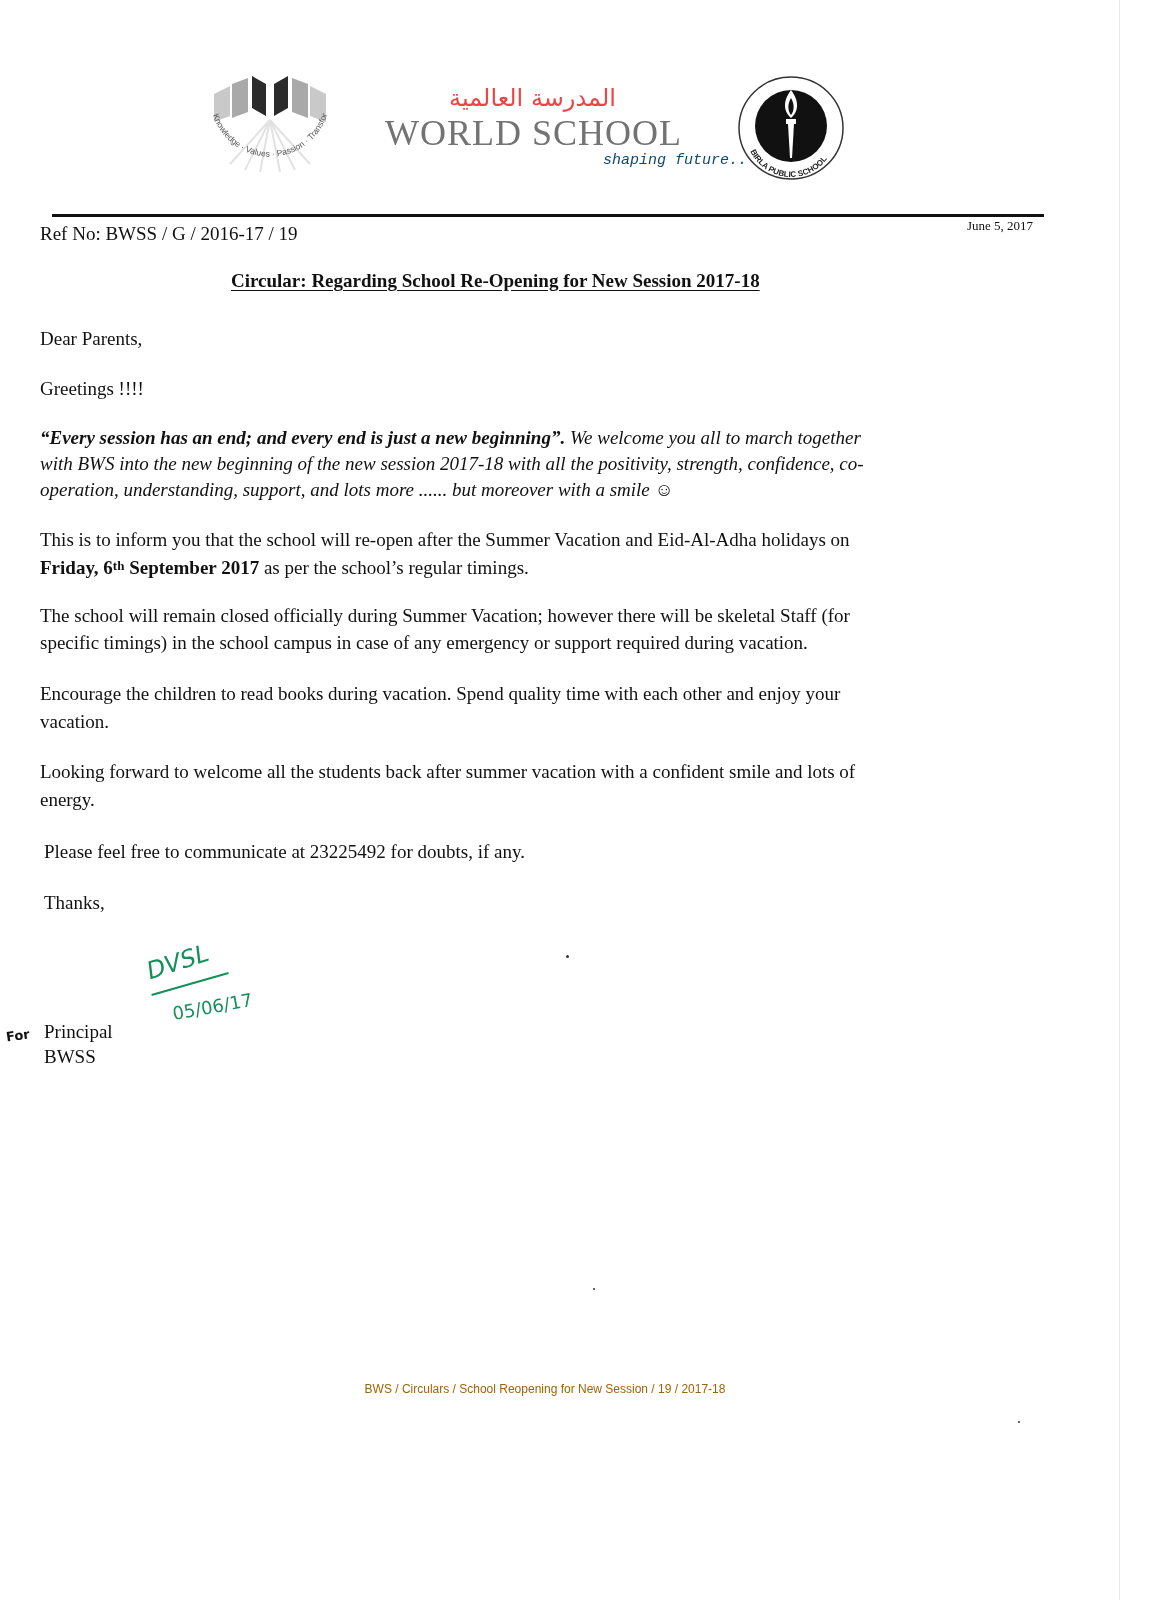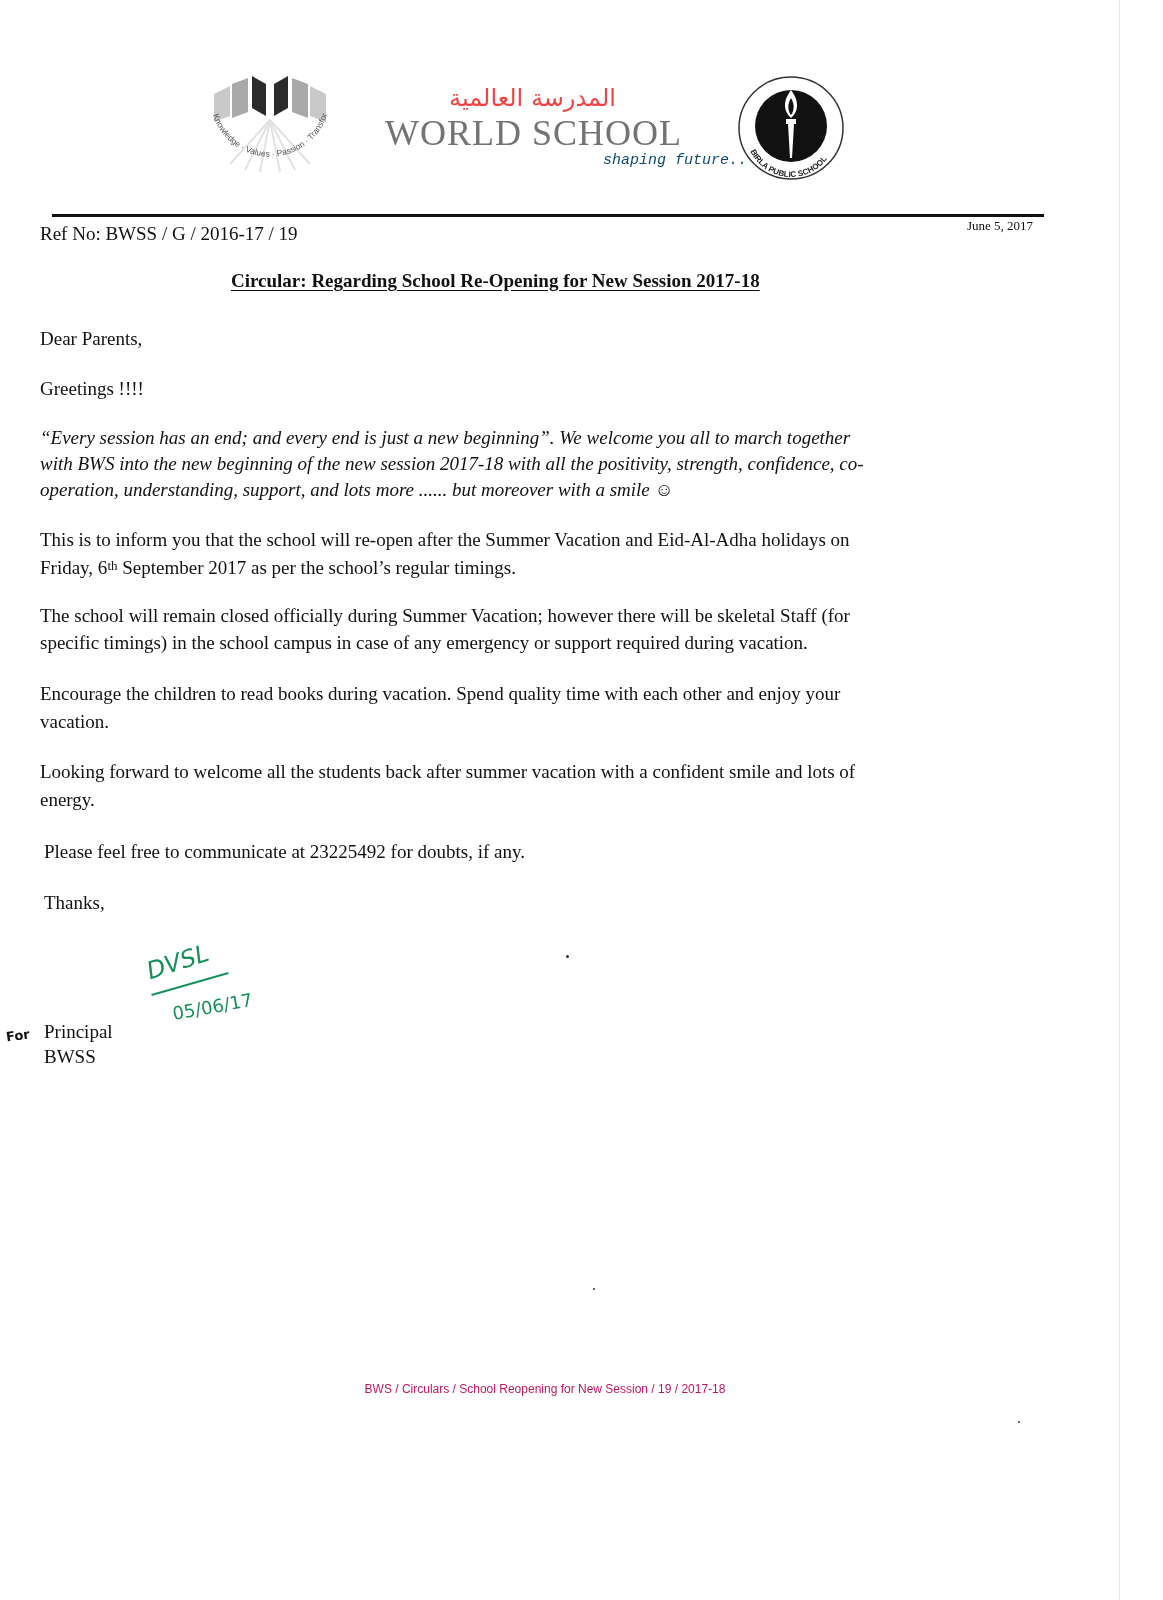--- a/index.html
+++ b/index.html
@@ -17,25 +17,25 @@
     .world { left: 385px; top: 112px; font-size: 36px; letter-spacing: 1px; color: #737373; }
     .tagline { left: 567px; top: 152px; font-size: 15px; font-style: italic; font-family: Liberation Mono, monospace; color: #0c4a6e; margin-left: 36px; }
     .rule { left: 52px; top: 214px; width: 992px; height: 3px; background: #111; }
 
     .ref { left: 40px; top: 223px; font-size: 19px; }
     .date { right: 130px; top: 218px; font-size: 13px; text-align: center; }
     .title { left: 231px; top: 270px; font-size: 19px; font-weight: bold; text-decoration: underline; text-underline-offset: 3px; }
 
     .line { position: absolute; left: 40px; font-size: 19px; white-space: nowrap; line-height: 26px; }
     .it { font-style: italic; }
-    .b { font-weight: normal; }
+    .b { font-weight: bold; }
     sup { font-size: 13px; vertical-align: top; position: relative; top: -2px; }
 
     .sig { color: #15905a; font-family: "DejaVu Sans", sans-serif; }
-    .footer { left: 0; width: 1090px; top: 1382px; text-align: center; font-size: 12px; font-family: "Liberation Sans", sans-serif; color: #be185d; }
+    .footer { left: 0; width: 1090px; top: 1382px; text-align: center; font-size: 12px; font-family: "Liberation Sans", sans-serif; color: #a16207; }
     .speck { position: absolute; width: 3px; height: 3px; border-radius: 50%; background: #333; }
   </style>
 </head>
 <body>
 
 <div class="scan-edge"></div>
 
 <div class="abs logo-left">
   <svg width="140" height="115" viewBox="0 0 140 115">
     <defs>

